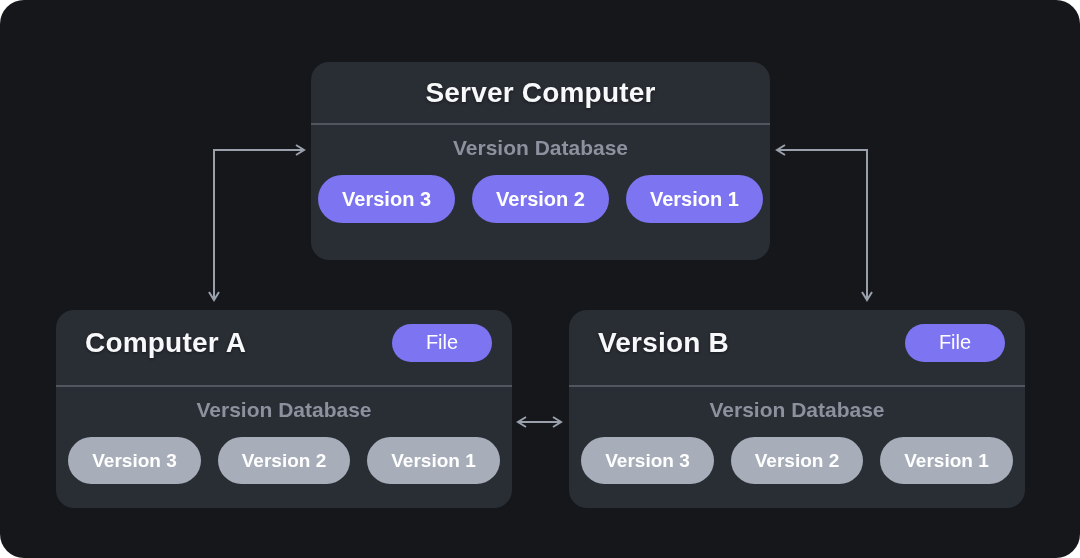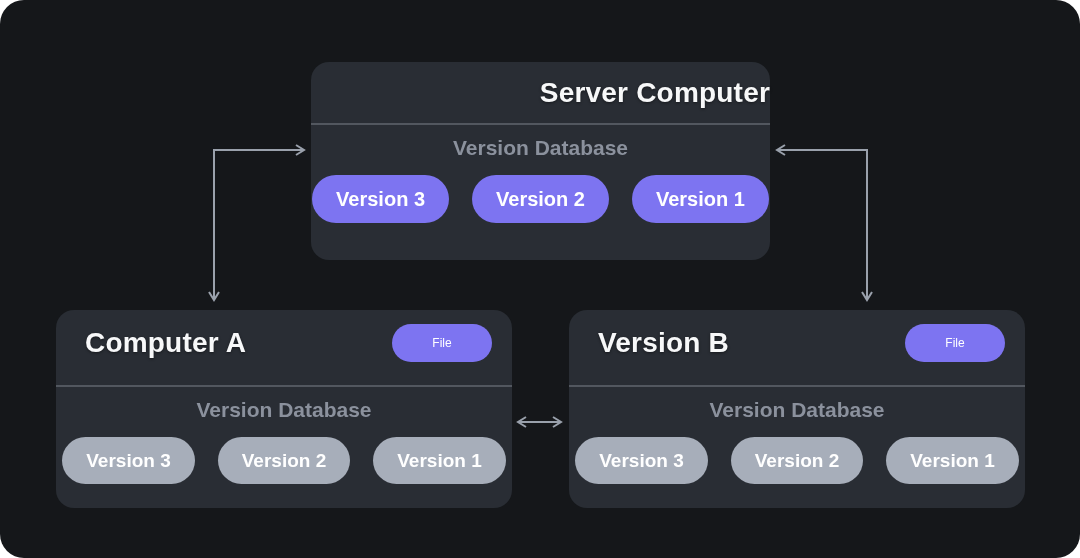--- a/index.html
+++ b/index.html
@@ -50,21 +50,21 @@
   }
   .box-server{left:311px;top:62px;width:459px;height:198px;}
   .box-computer{top:310px;width:456px;height:198px;}
   .box-computer-a{left:56px;}
   .box-computer-b{left:569px;}
 
   .box-header{
     flex:0 0 61px;
     display:flex;
     align-items:center;
-    justify-content:flex-end;
+    justify-content:center;
   }
   .box-computer .box-header{
     flex:0 0 75px;
     justify-content:space-between;
     padding:0 20px 10px 29px;
   }
   .box-title{
     font-size:28px;
     font-weight:700;
     color:var(--title-text);
@@ -84,21 +84,21 @@
     padding-top:8px;
     font-weight:bold;
   }
   .db-label{
     font-size:21px;
     color:var(--muted-text);
     line-height:30px;
   }
   .pill-row{
     display:flex;
-    gap:23px;
+    gap:17px;
     margin-top:12px;
     justify-content:center;
   }
   .pill{
     height:48px;
     min-width:129px;
     padding:0 24px;
     border-radius:24px;
     display:flex;
     align-items:center;
@@ -111,21 +111,21 @@
   .pill-purple{background:var(--accent);}
   .pill-muted{background:var(--pill-gray);}
   .file-pill{
     width:100px;
     height:38px;
     border-radius:19px;
     background:var(--accent);
     display:flex;
     align-items:center;
     justify-content:center;
-    font-size:12px;
+    font-size:20px;
     color:var(--pill-text);
   }
 </style>
 </head>
 <body>
 
 <div class="canvas">
 
   <svg class="arrows" viewBox="0 0 1080 558" xmlns="http://www.w3.org/2000/svg">
     <defs>

